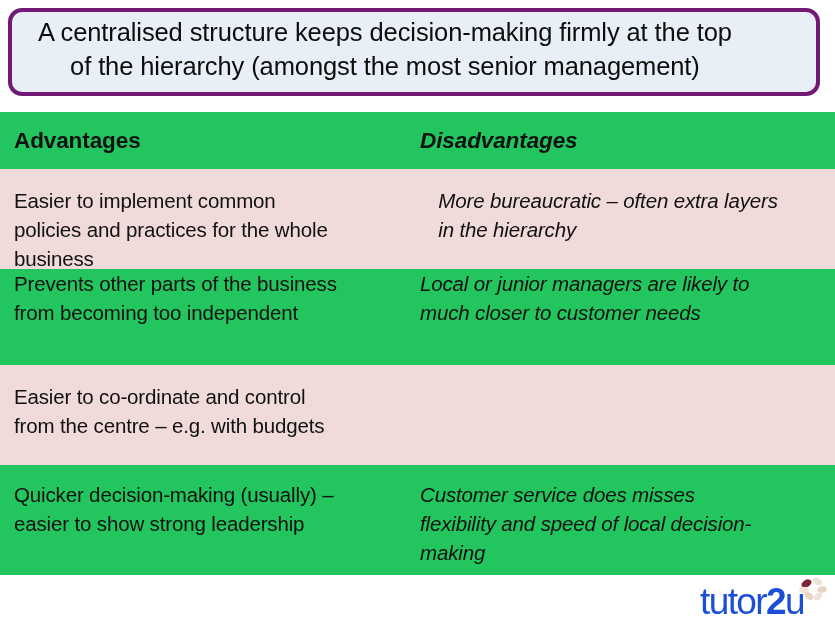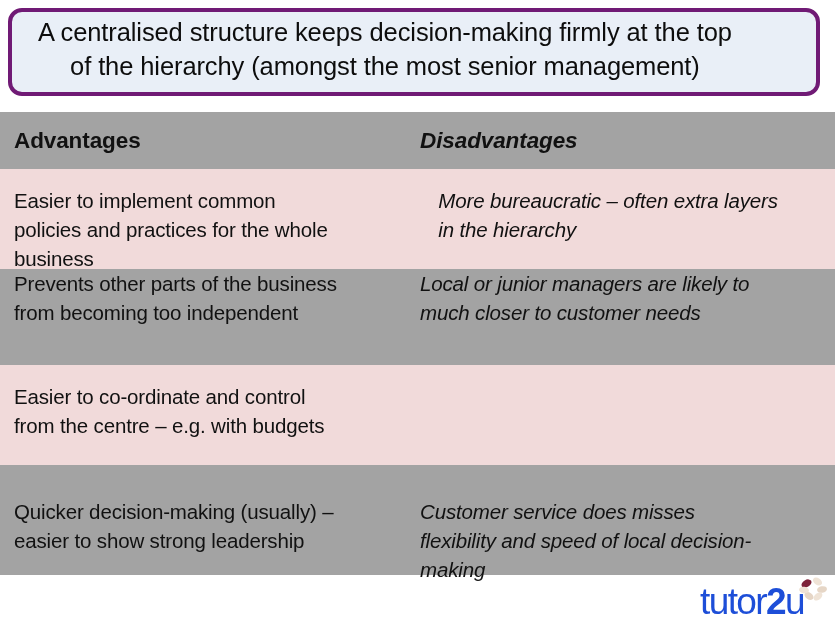--- a/index.html
+++ b/index.html
@@ -52,21 +52,21 @@
   .row {
     display: flex;
     width: 835px;
     box-sizing: border-box;
   }
   .row.shaded {
     background: #f1dada;
     gap: 36px;
   }
   .row.plain {
-    background: #a3a3a3;
+    background: #22c55e;
   }
   .cell {
     box-sizing: border-box;
     font-size: 20.5px;
     line-height: 1.42;
     color: #111111;
     letter-spacing: -0.15px;
     white-space: pre-line;
   }
   .cell.col1 {
@@ -87,21 +87,21 @@
   .headrow .cell {
     font-size: 22.5px;
     font-weight: bold;
     letter-spacing: -0.1px;
   }
 
   
   .row.body1 { height: 100px; padding-top: 17px; }
   .row.body2 { height: 96px;  }
   .row.body3 { height: 100px; padding-top: 17px; }
-  .row.body4 { height: 110px; padding-top: 32px; }
+  .row.body4 { height: 110px; padding-top: 15px; }
 
   
   .logo {
     position: absolute;
     left: 700px;
     top: 576px;
     width: 130px;
     height: 44px;
   }
   .logo-word {

